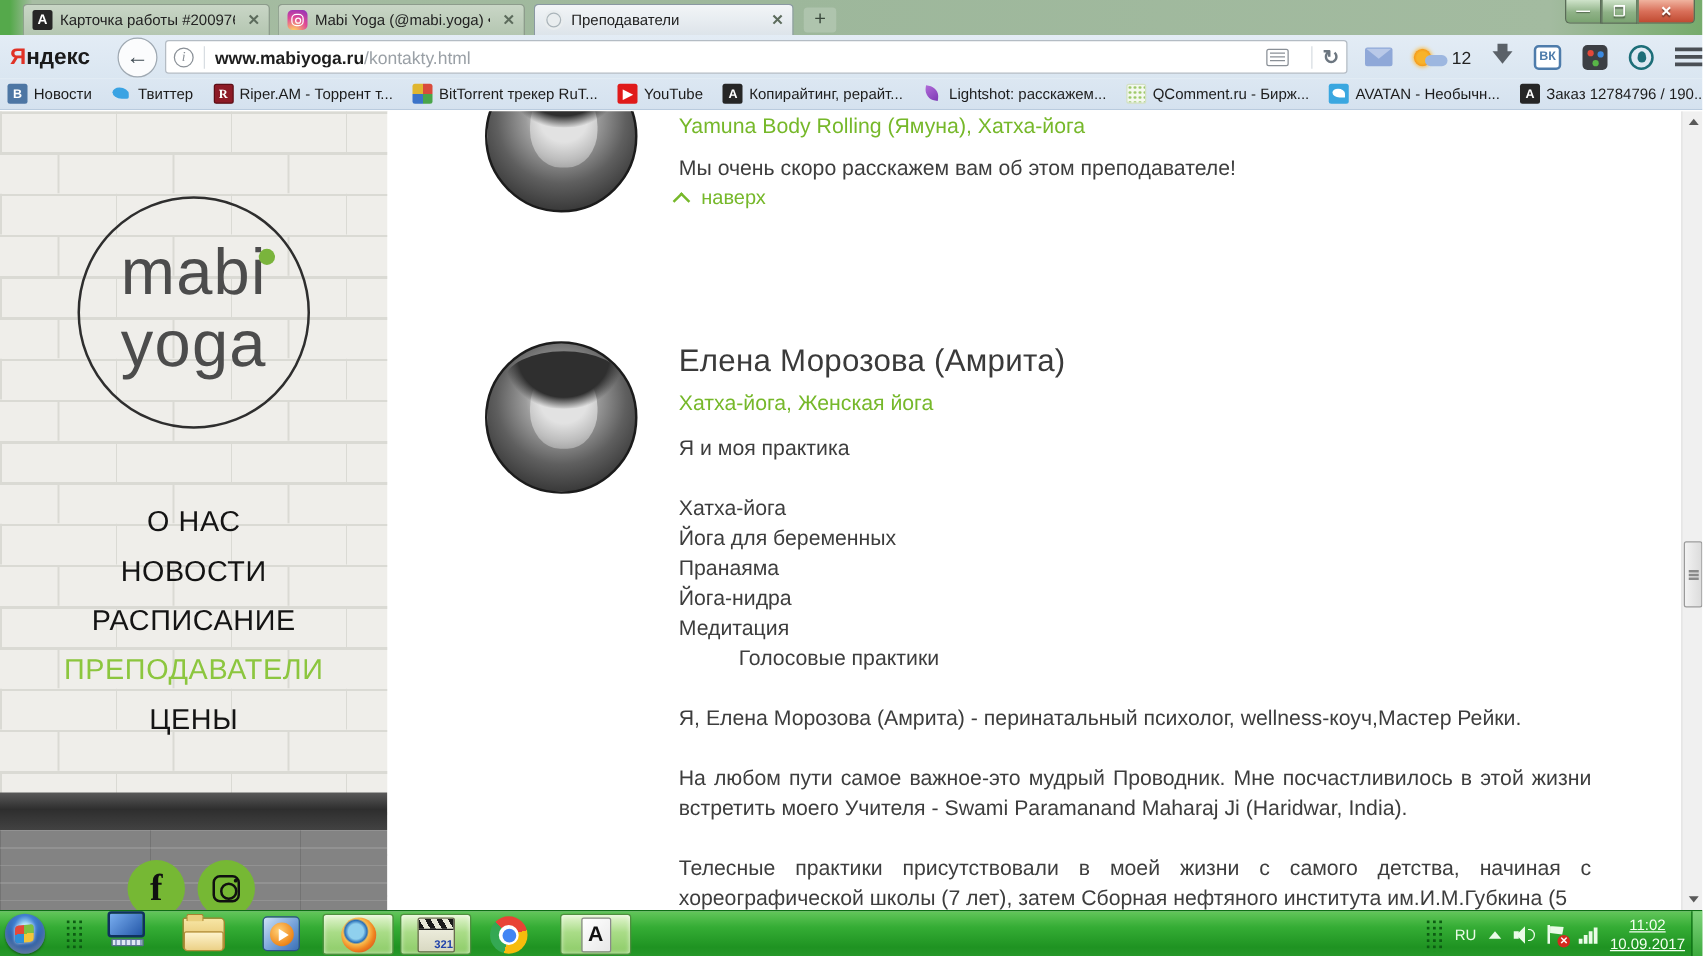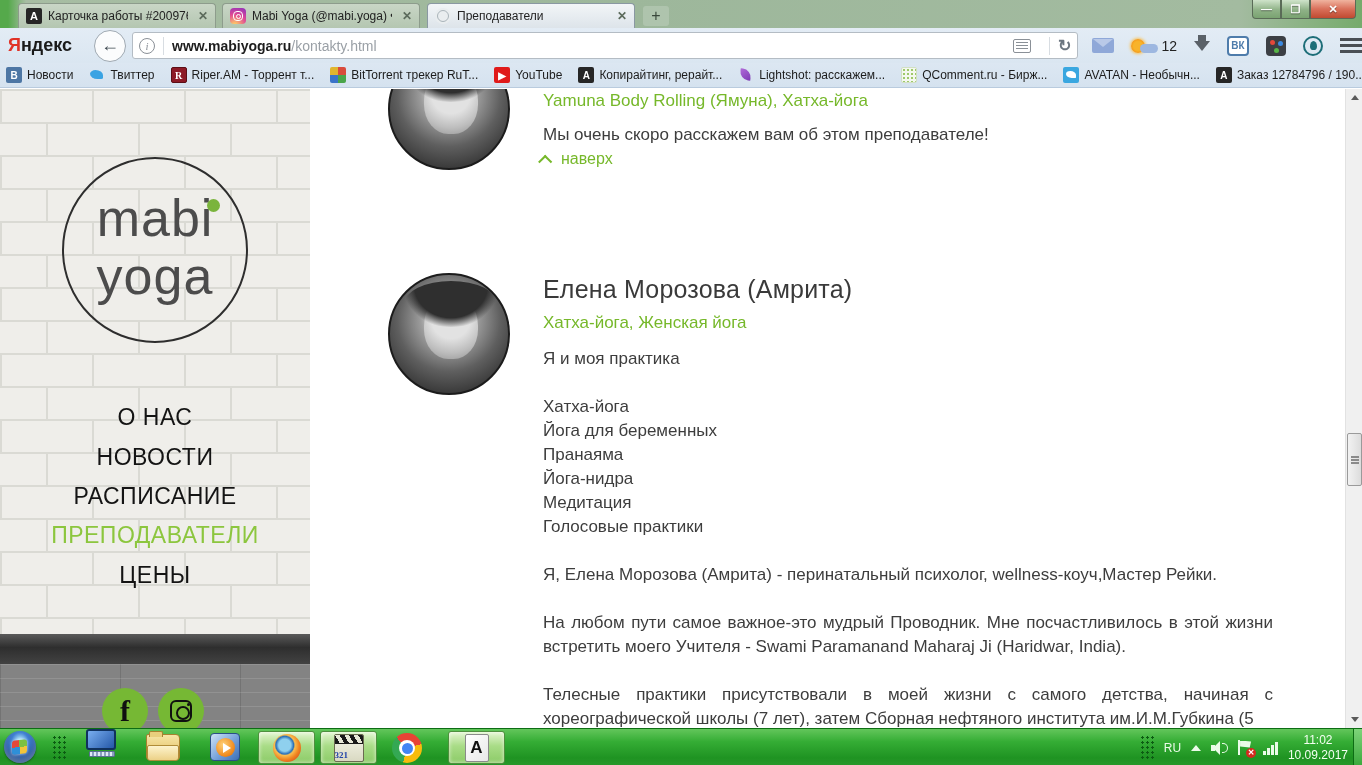--- a/index.html
+++ b/index.html
@@ -165,42 +165,42 @@
   .wmp:before { content:""; position:absolute; left:5px; top:4px; width:19px; height:19px; border-radius:50%; background:radial-gradient(circle at 38% 35%, #ffd27a, #ef8b1f 65%, #c9660a); }
   .wmp:after { content:""; position:absolute; left:12px; top:9px; border-left:8px solid #fff; border-top:5px solid transparent; border-bottom:5px solid transparent; }
   .task-btn { position:absolute; top:2px; width:57px; height:33px; border:1px solid #4f8f3f; border-radius:3px;
     background:linear-gradient(180deg,#e4f6d2,#a9dc87 45%,#8ccb67); box-shadow:inset 0 0 4px rgba(255,255,255,.7);
     display:flex; align-items:center; justify-content:center; }
   .ff-ic { width:28px; height:28px; border-radius:50%;
     background:radial-gradient(circle at 42% 40%, #8fd0ee 0 26%, #2a70b8 38%, #f9bd4f 44%, #ef8420 62%, #d9531e 82%, #b23c12); }
   .mpc-ic { width:30px; height:28px; background:linear-gradient(180deg,#f5f5e8,#d9d9c2); border:1px solid #6a6a50; border-radius:2px; position:relative; overflow:hidden; }
   .mpc-ic .clap { position:absolute; left:0; top:0; width:100%; height:9px;
     background:repeating-linear-gradient(60deg,#1a1a1a 0 4px,#e8e8d8 4px 8px); border-bottom:1px solid #1a1a1a; }
-  .mpc-ic .num { position:absolute; left:0; bottom:1px; width:100%; text-align:left; font-size:9px; font-weight:bold; color:#2244aa;font-family:Liberation Serif, serif; }
+  .mpc-ic .num { position:absolute; left:0; bottom:1px; width:100%; text-align:right; font-size:9px; font-weight:bold; color:#2244aa; }
   .chrome-ic { position:absolute; left:392px; top:4px; width:30px; height:30px; border-radius:50%;
     background:conic-gradient(from -45deg, #e84335 0 120deg, #f7bc0c 0 240deg, #34a853 0 360deg); }
   .chrome-ic:before { content:""; position:absolute; left:7px; top:7px; width:16px; height:16px; border-radius:50%; background:#fff; }
   .chrome-ic:after { content:""; position:absolute; left:9.5px; top:9.5px; width:11px; height:11px; border-radius:50%; background:#4285f4; }
   .adv-ic { width:24px; height:28px; background:linear-gradient(135deg,#ffffff,#e8e8e8); border:1px solid #8a8a8a; border-radius:2px;
     color:#111; font-weight:bold; font-size:17px; display:flex; align-items:center; justify-content:center; }
   .tray { position:absolute; right:14px; top:0; height:37px; display:flex; align-items:center; gap:10px; color:#fff; }
   .tray .lang { font-size:12px; color:#eafbe8; }
   .tray-up { width:0; height:0; border-left:5px solid transparent; border-right:5px solid transparent; border-bottom:6px solid #eafbe8; }
   .spk { position:relative; width:16px; height:14px; }
   .spk:before { content:""; position:absolute; left:0; top:4px; width:4px; height:6px; background:#eafbe8; }
   .spk:after { content:""; position:absolute; left:2px; top:0; border-right:7px solid #eafbe8; border-top:7px solid transparent; border-bottom:7px solid transparent; }
   .spk .wave { position:absolute; left:11px; top:2px; width:6px; height:10px; border:1.6px solid #eafbe8; border-left:none; border-radius:0 8px 8px 0; }
   .flagic { position:relative; width:16px; height:16px; }
   .flagic .pole { position:absolute; left:1px; top:0; width:1.8px; height:15px; background:#eafbe8; }
   .flagic .cloth { position:absolute; left:3px; top:1px; width:11px; height:7px; background:#eafbe8; clip-path:polygon(0 0,100% 15%,88% 100%,0 85%); }
   .flagic .err { position:absolute; right:-3px; bottom:-2px; width:10px; height:10px; border-radius:50%; background:#d42a1e; color:#fff;
     font-size:8px; line-height:10px; text-align:center; font-weight:bold; }
   .bars { display:flex; align-items:flex-end; gap:1.5px; height:14px; }
   .bars i { width:2.6px; background:#eafbe8; display:block; }
-  .clock { text-align:center; font-size:12px; line-height:15px; color:#f4fff2; }
+  .clock { text-align:center; font-size:12px; line-height:15px; color:#f4fff2;text-decoration:underline; }
   .showdesk { position:absolute; right:0; top:0; width:9px; height:37px; border-left:1px solid #0d6d14;
     background:linear-gradient(180deg,#7ed47a,#3aa93c); }
 </style>
 </head>
 <body>
 
 <div class="tabbar">
   <div class="tab" style="left:18px; width:198px;">
     <span class="favicon fav-advego">A</span>
     <span class="title">Карточка работы #20097636</span>
@@ -324,21 +324,21 @@
 
     <div class="photo" style="top:184px;"></div>
     <div class="t-name" style="top:186px;">Елена Морозова (Амрита)</div>
     <div class="t-styles" style="top:224px;">Хатха-йога, Женская йога</div>
     <div class="t-line" style="top:258px;">Я и моя практика</div>
     <div class="t-line" style="top:306px;">Хатха-йога</div>
     <div class="t-line" style="top:330px;">Йога для беременных</div>
     <div class="t-line" style="top:354px;">Пранаяма</div>
     <div class="t-line" style="top:378px;">Йога-нидра</div>
     <div class="t-line" style="top:402px;">Медитация</div>
-    <div class="t-line" style="top:426px;">Голосовые практики</div>
+    <div class="t-line" style="top:426px;margin-left:48px;">Голосовые практики</div>
     <div class="t-para" style="top:474px;">Я, Елена Морозова (Амрита) - перинатальный психолог, wellness-коуч,Мастер Рейки.</div>
     <div class="t-para just" style="top:522px;">На любом пути самое важное-это мудрый Проводник. Мне посчастливилось в этой жизни встретить моего Учителя - Swami Paramanand Maharaj Ji (Haridwar, India).</div>
     <div class="t-para just" style="top:594px;">Телесные практики присутствовали в моей жизни с самого детства, начиная с хореографической школы (7 лет), затем Сборная нефтяного института им.И.М.Губкина (5</div>
   </div>
 
   <div class="scroll">
     <div class="scr-btn" style="top:0;">
         <span class="arr-up"></span>
       </div>
     <div class="scr-thumb"></div>

